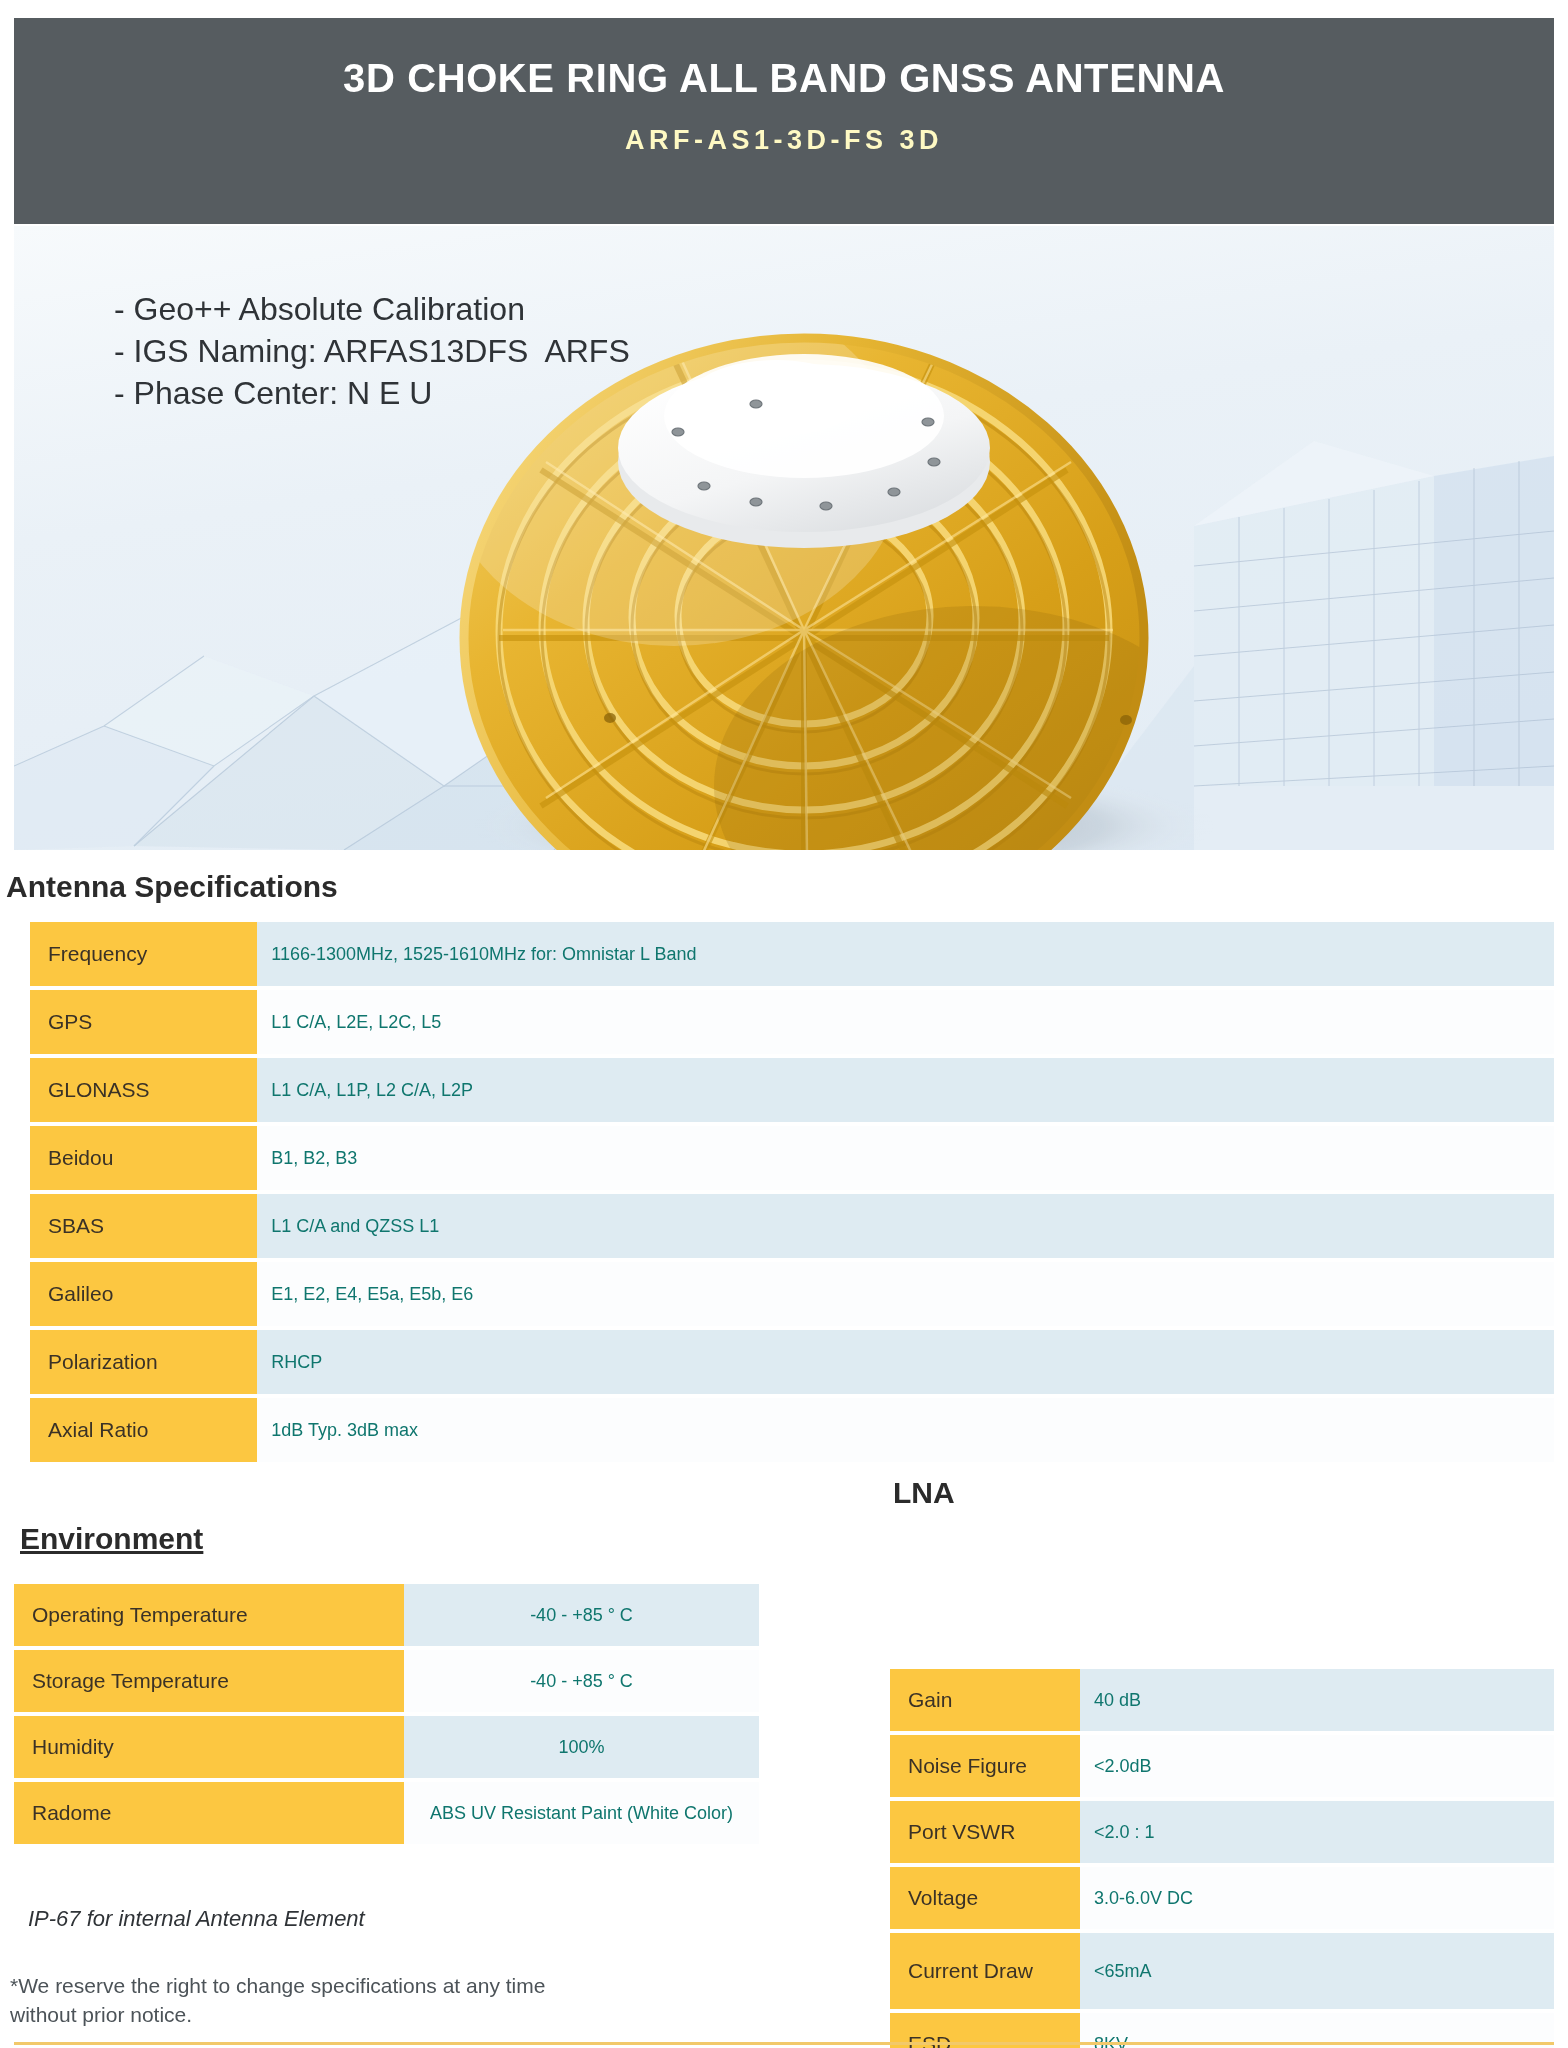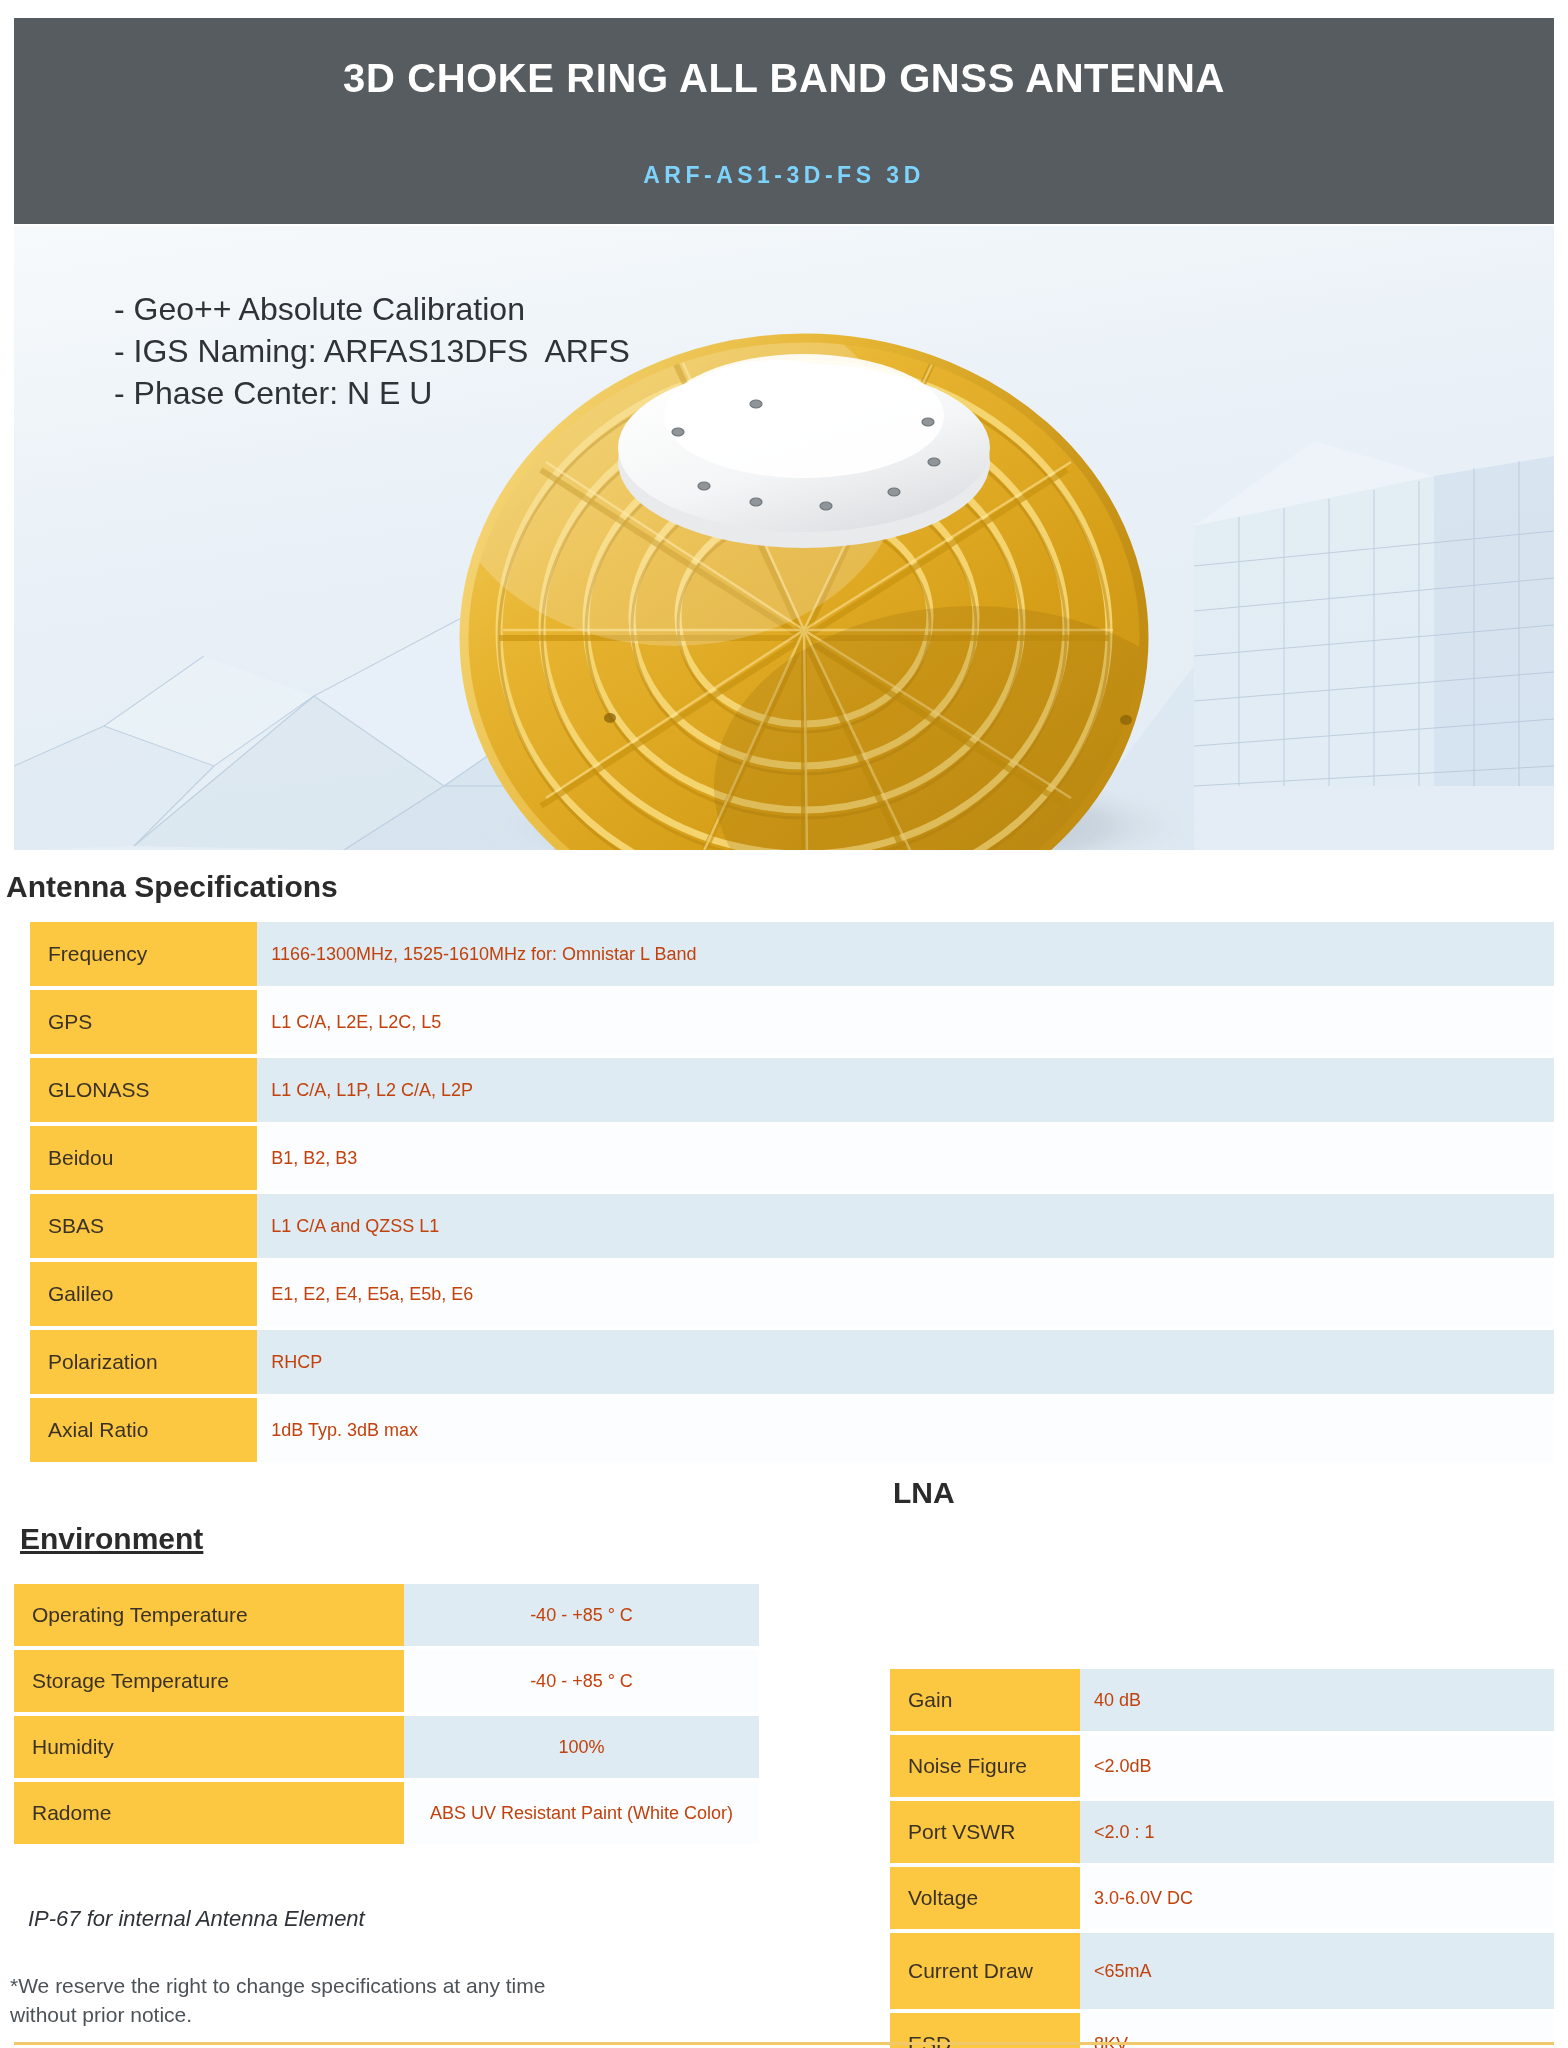--- a/index.html
+++ b/index.html
@@ -28,24 +28,24 @@
     text-align: center;
   }
   .header-title {
     margin-top: 38px;
     font-size: 40px;
     font-weight: bold;
     color: #ffffff;
     letter-spacing: 0.6px;
   }
   .header-subtitle {
-    margin-top: 61px;
-    font-size: 23px;
+    margin-top: 24px;
+    font-size: 27px;
     font-weight: bold;
-    color: #7dd3fc;
+    color: #fef9c3;
     letter-spacing: 4.5px;
   }
 
   
   .hero {
     position: absolute;
     left: 14px;
     top: 226px;
     width: 1540px;
     height: 624px;
@@ -79,21 +79,21 @@
   
   table { border-collapse: separate; border-spacing: 0 4px; }
   table td { vertical-align: middle; }
   .lbl {
     background: #fcc741;
     color: #3b3226;
     font-size: 21px;
     padding: 10px 18px;
   }
   .val {
-    color: #c2410c;
+    color: #0f766e;
     font-size: 18px;
     padding: 10px 14px;
   }
   .val.blue { background: #deebf2; }
   .val.white { background: #fcfdfe; }
 
   
   #antenna-table {
     position: absolute;
     left: 14px;

